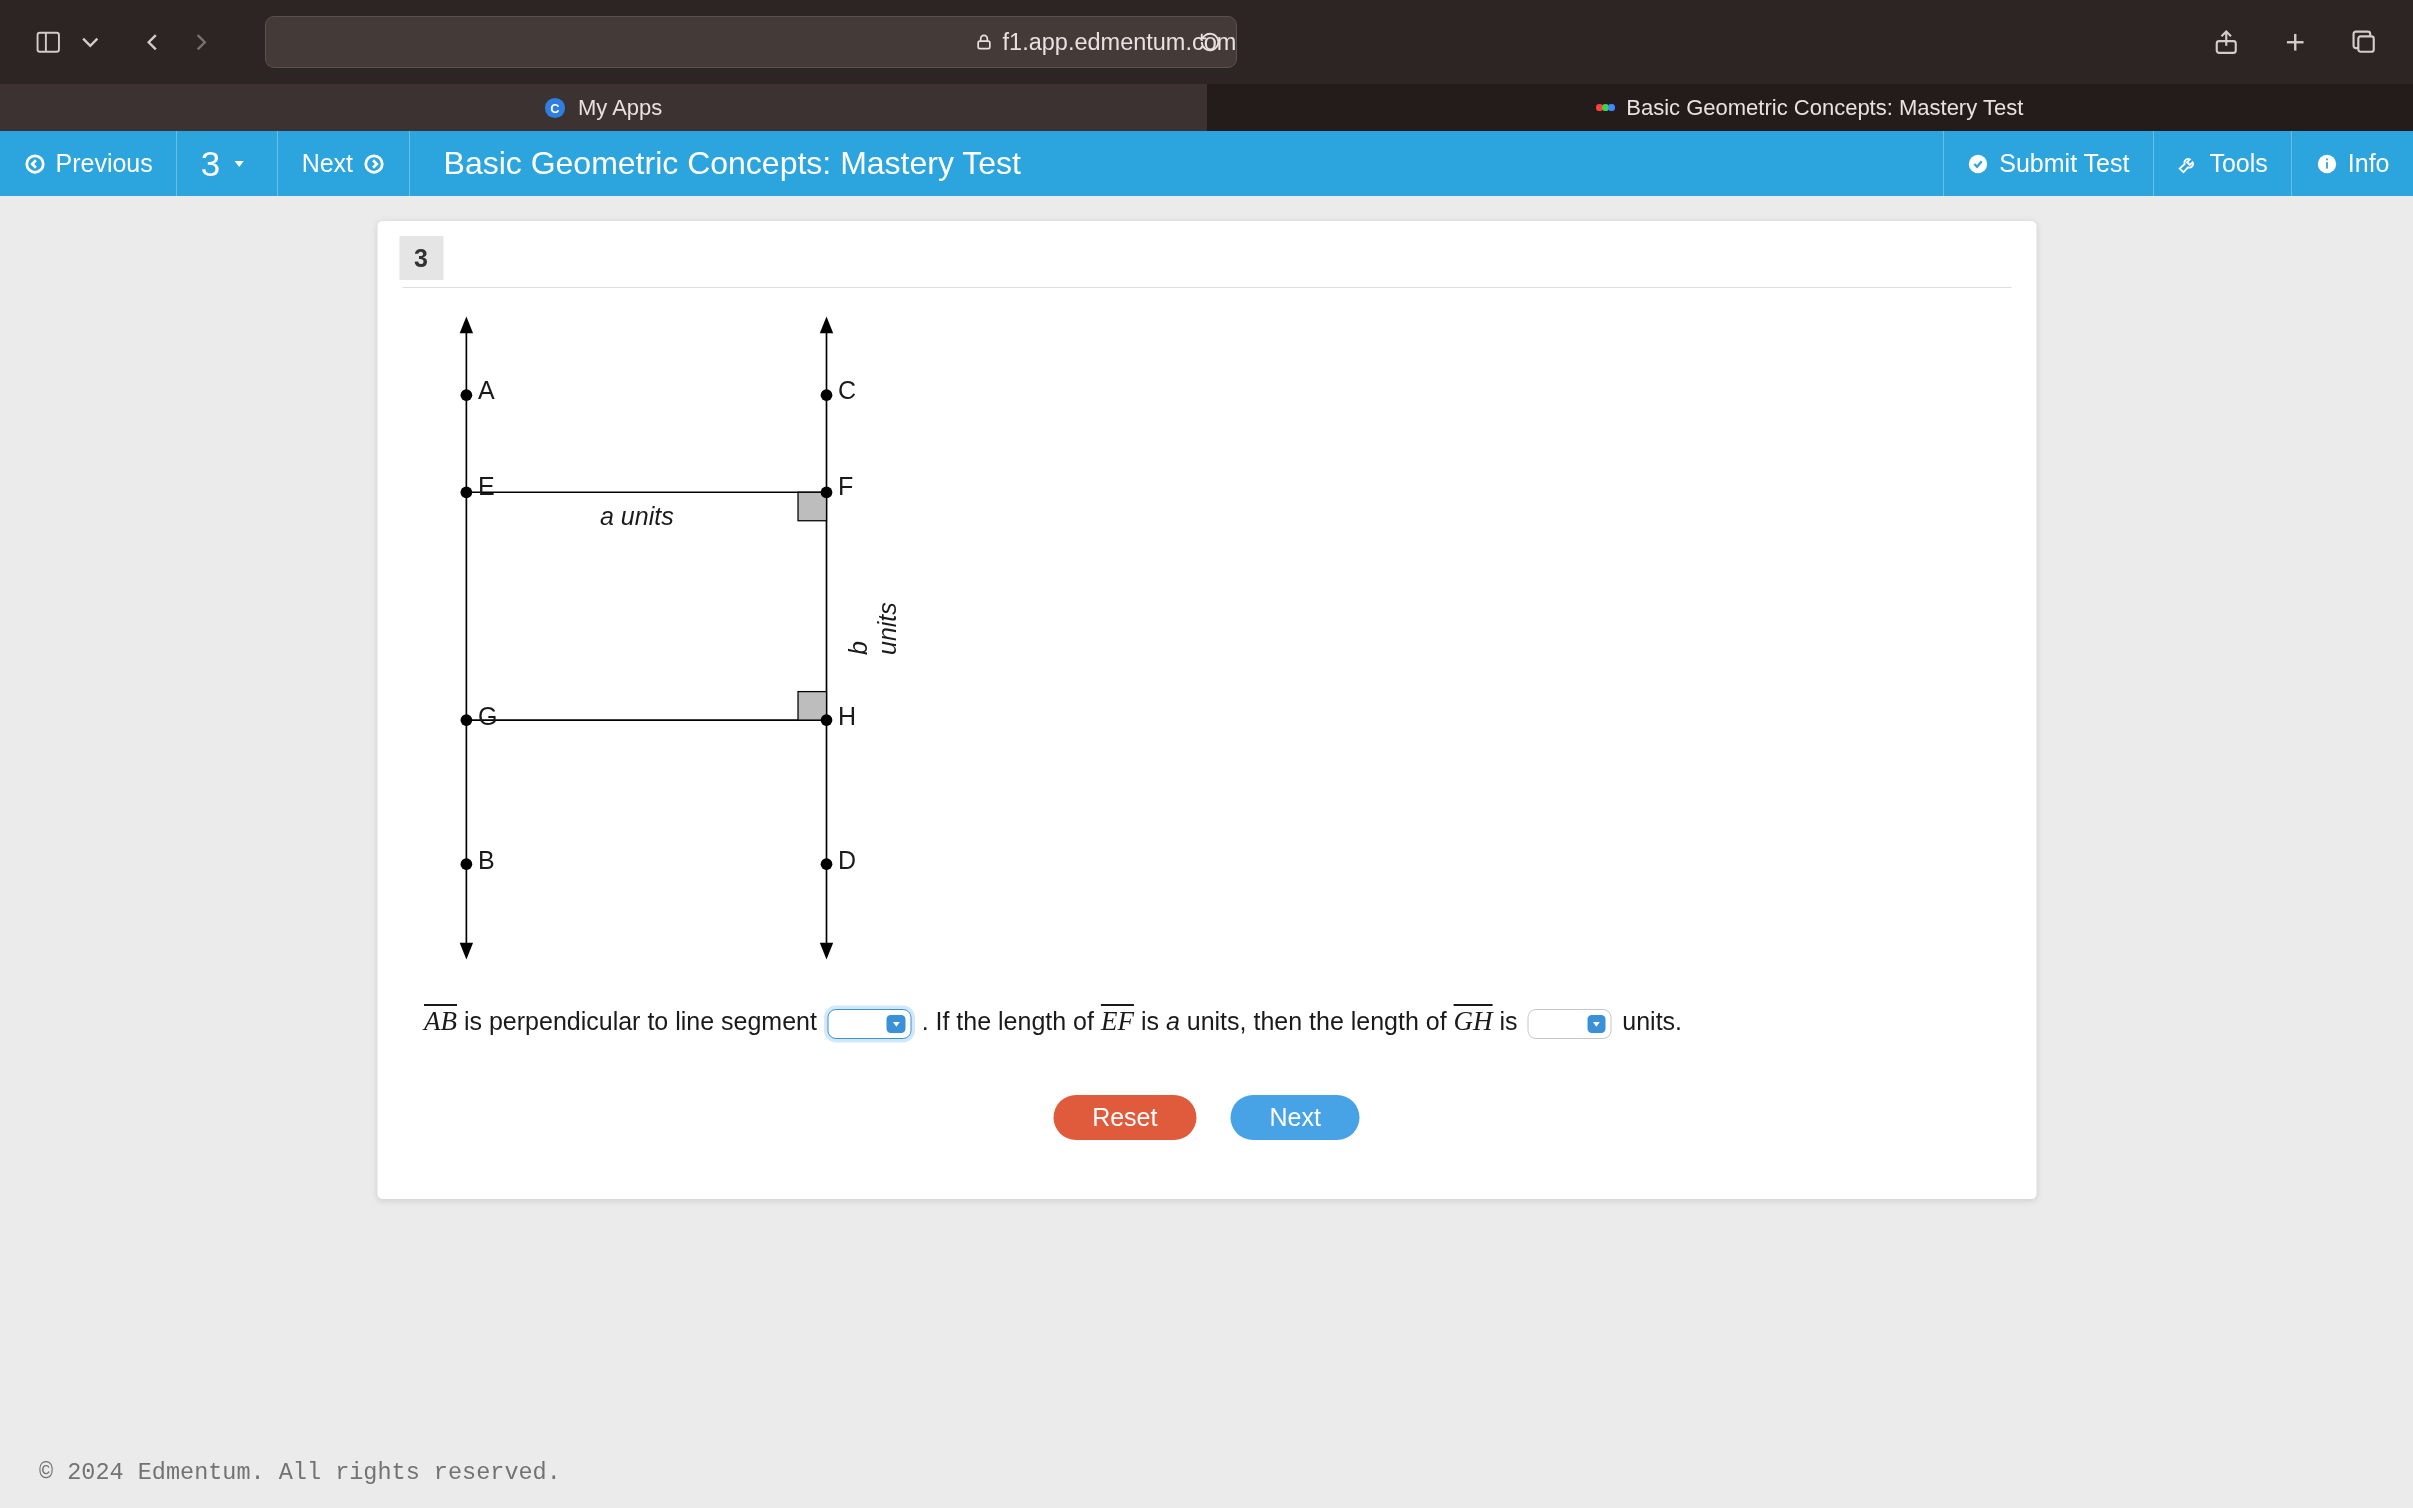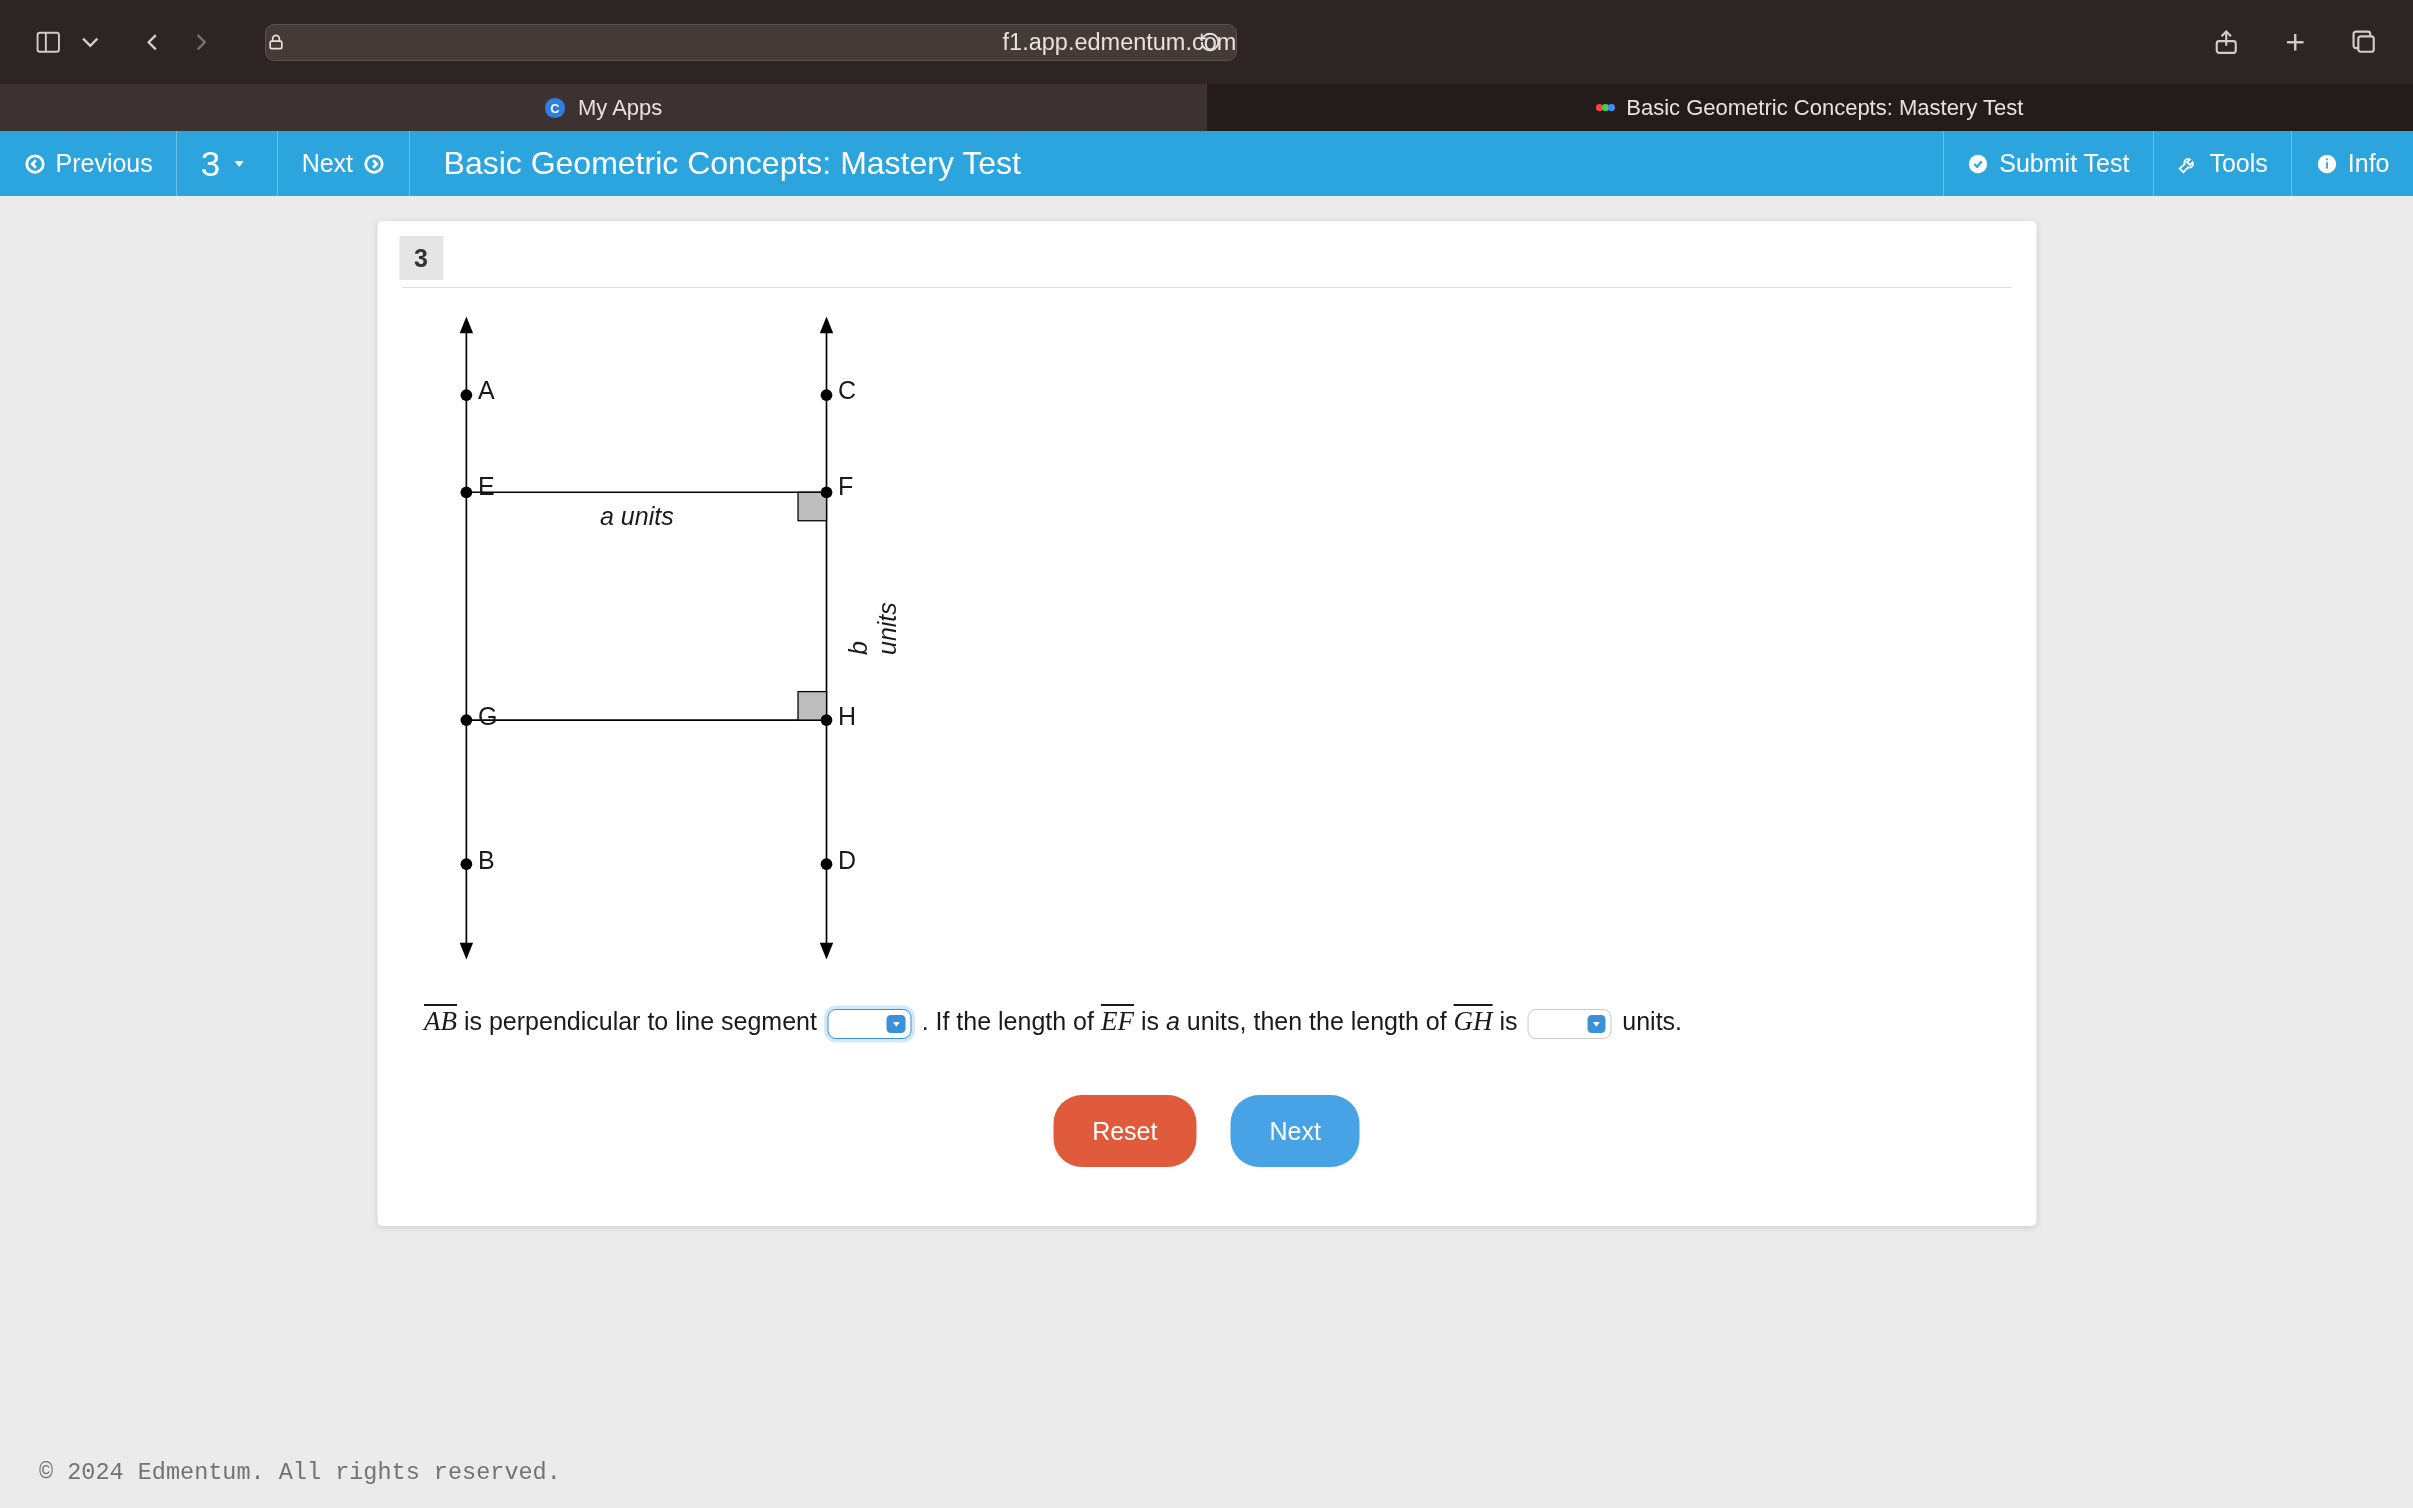--- a/index.html
+++ b/index.html
@@ -28,23 +28,23 @@
     display: flex; align-items: center; padding: 0 30px;
     color: #bfb7b5;
   }
   .safari-top .icon-btn {
     width: 37px; height: 37px; display:flex; align-items:center; justify-content:center;
     color:#d3ccca; margin-right: 11.7px; border-radius:6.7px;
   }
   .safari-top .icon-btn svg { width: 28.5px; height: 28.5px; }
   .chev { width:23.5px; height:23.5px; }
   .addrbar {
-    flex: 0 0 972px; height: 37px; margin-left: 34px;
+    flex: 0 0 972px; height: 52px; margin-left: 34px;
     background: #443a38; border: 0.8px solid #5a504e; border-radius: 9px;
-    display:flex; align-items:center; justify-content:space-between; color:#e7e1df;
+    display:flex; align-items:center; justify-content:flex-end; color:#e7e1df;
     font-size: 23.5px; position: relative;
   }
   .addrbar .lock { margin-right: 8.4px; display:inline-flex; }
   .addrbar .reload { position:absolute; right:15px; display:inline-flex; }
   .app-mini {
     position: absolute; left: 658px; width:34px; height:34px; border-radius:8.4px;
     background:#54b6e8; display:flex; align-items:center; justify-content:center;
   }
   .app-mini svg { width:22px; height:22px; color:white;}
   .safari-right { margin-left:auto; display:flex; gap:32px; }
@@ -132,21 +132,21 @@
   .dropdown.plain { border-color:#c7c7c7; box-shadow:none; }
   .dd-btn {
     width:18.4px; height:18.4px; background:#3a91d8; border-radius:4.2px;
     display:flex; align-items:center; justify-content:center;
   }
   .dd-btn svg { width:11.7px; height:11.7px; color:white; }
 
   
   .btnrow { display:flex; justify-content:center; gap:34px; margin-top:45px; }
   .pill {
-    height:72px; border-radius:28.5px; color:#fff; font-size:25px; font-weight:500;
+    height:45px; border-radius:28.5px; color:#fff; font-size:25px; font-weight:500;
     display:flex; align-items:center; justify-content:flex-start; padding:0 39px;
     min-width:126px;
   }
   .pill.red { background: var(--btn-red); }
   .pill.blue { background: var(--btn-blue); }
 </style>
 </head>
 <body>
 
 <div class="safari-top">

